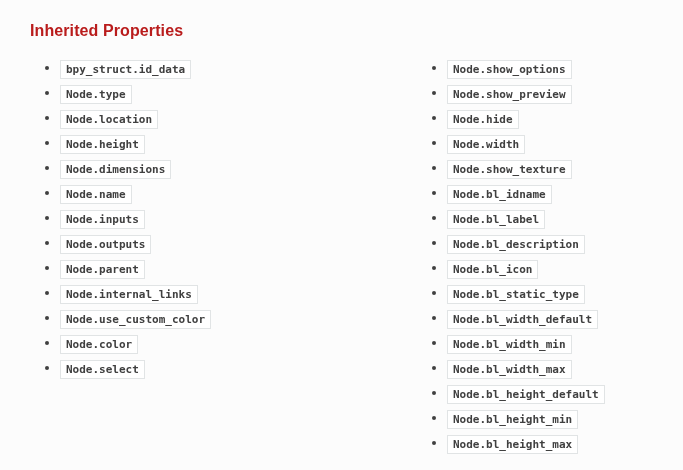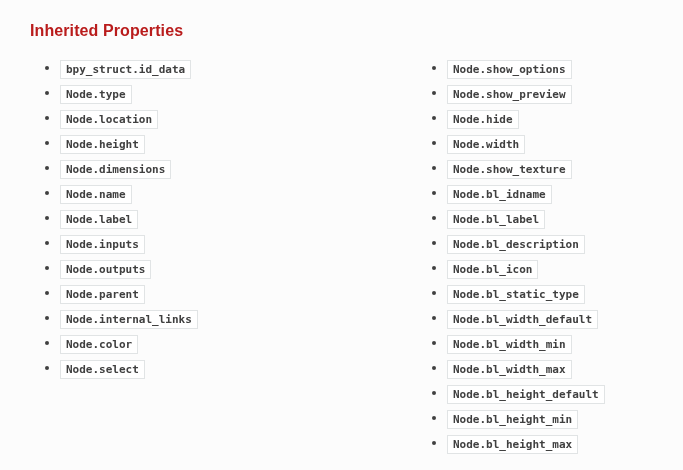--- a/index.html
+++ b/index.html
@@ -74,25 +74,25 @@
 
   <div class="hlist">
     <div class="hlist-col">
       <ul class="prop-list">
           <li class="prop-item"><a class="prop-link"><code>bpy_struct.id_data</code></a></li>
           <li class="prop-item"><a class="prop-link"><code>Node.type</code></a></li>
           <li class="prop-item"><a class="prop-link"><code>Node.location</code></a></li>
           <li class="prop-item"><a class="prop-link"><code>Node.height</code></a></li>
           <li class="prop-item"><a class="prop-link"><code>Node.dimensions</code></a></li>
           <li class="prop-item"><a class="prop-link"><code>Node.name</code></a></li>
-          <li class="prop-item"><a class="prop-link"><code>Node.label</code></a></li>
           <li class="prop-item"><a class="prop-link"><code>Node.inputs</code></a></li>
           <li class="prop-item"><a class="prop-link"><code>Node.outputs</code></a></li>
           <li class="prop-item"><a class="prop-link"><code>Node.parent</code></a></li>
           <li class="prop-item"><a class="prop-link"><code>Node.internal_links</code></a></li>
+          <li class="prop-item"><a class="prop-link"><code>Node.use_custom_color</code></a></li>
           <li class="prop-item"><a class="prop-link"><code>Node.color</code></a></li>
           <li class="prop-item"><a class="prop-link"><code>Node.select</code></a></li>
         </ul>
     </div>
     <div class="hlist-col">
       <ul class="prop-list">
           <li class="prop-item"><a class="prop-link"><code>Node.show_options</code></a></li>
           <li class="prop-item"><a class="prop-link"><code>Node.show_preview</code></a></li>
           <li class="prop-item"><a class="prop-link"><code>Node.hide</code></a></li>
           <li class="prop-item"><a class="prop-link"><code>Node.width</code></a></li>

